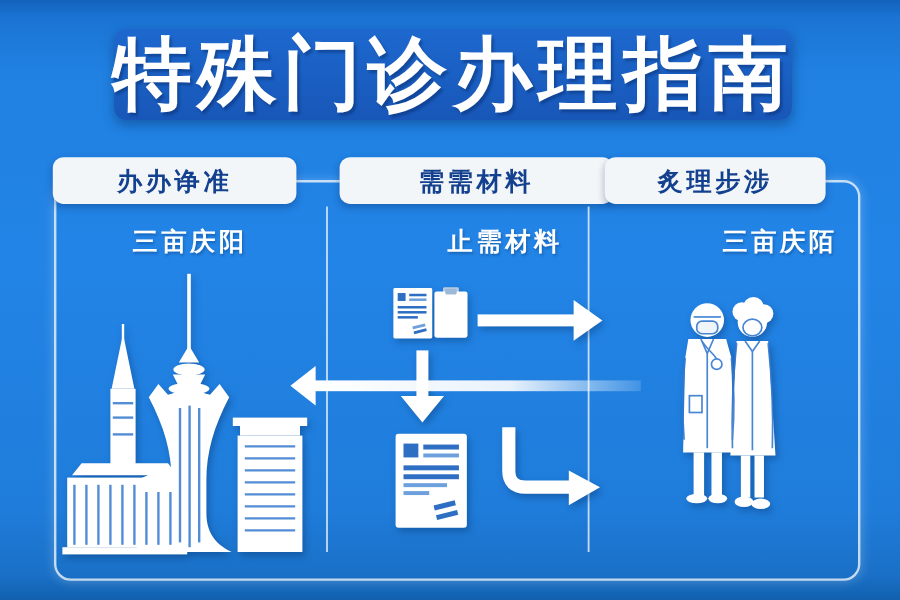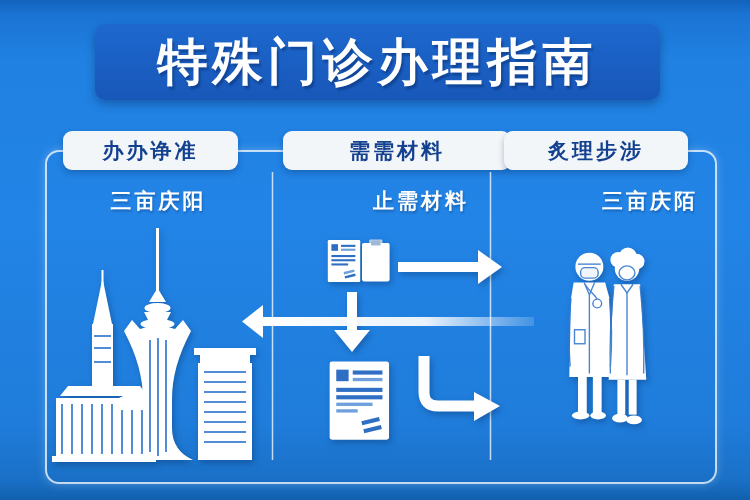--- a/index.html
+++ b/index.html
@@ -13,29 +13,29 @@
     border:2px solid rgba(255,255,255,.75);border-radius:14px;box-sizing:border-box;
     box-shadow:0 0 10px rgba(255,255,255,.25);
   }
   .banner{
     position:absolute;left:95px;top:24px;width:565px;height:76px;
     background:linear-gradient(180deg,#1d68ce 0%,#1857b8 100%);
     border-radius:10px;box-shadow:0 4px 10px rgba(0,25,70,.35);
     display:flex;align-items:center;justify-content:center;
   }
   .banner .title{
-    color:#ffffff;font-size:50px;font-weight:900;letter-spacing:5px;
+    color:#ffffff;font-size:66px;font-weight:900;letter-spacing:5px;
     text-shadow:2px 3px 2px rgba(0,30,80,.35);white-space:nowrap;text-align:center;
   }
   .tab{
     position:absolute;top:131px;height:39px;background:#f3f6f9;border-radius:9px;
     box-shadow:0 3px 6px rgba(0,30,80,.28);display:flex;align-items:center;justify-content:center;
   }
   .tab span{color:#14418f;font-size:21px;font-weight:800;letter-spacing:3px;}
-  .tab1{left:63px;width:175px;}
+  .tab1{left:44px;width:203px;}
   .tab2{left:283px;width:228px;}
   .tab3{left:504px;width:184px;}
   .sub-label{
     position:absolute;top:186px;height:30px;display:flex;align-items:center;justify-content:center;
     color:#ffffff;font-size:21px;font-weight:800;letter-spacing:3px;
     text-shadow:1px 2px 2px rgba(0,30,80,.3);
   }
   .sub1{left:45px;width:227px;text-align:right;}
   .sub2{left:272px;width:218px;margin-left:40px;}
   .sub3{left:513px;width:230px;padding-left:22px;}

